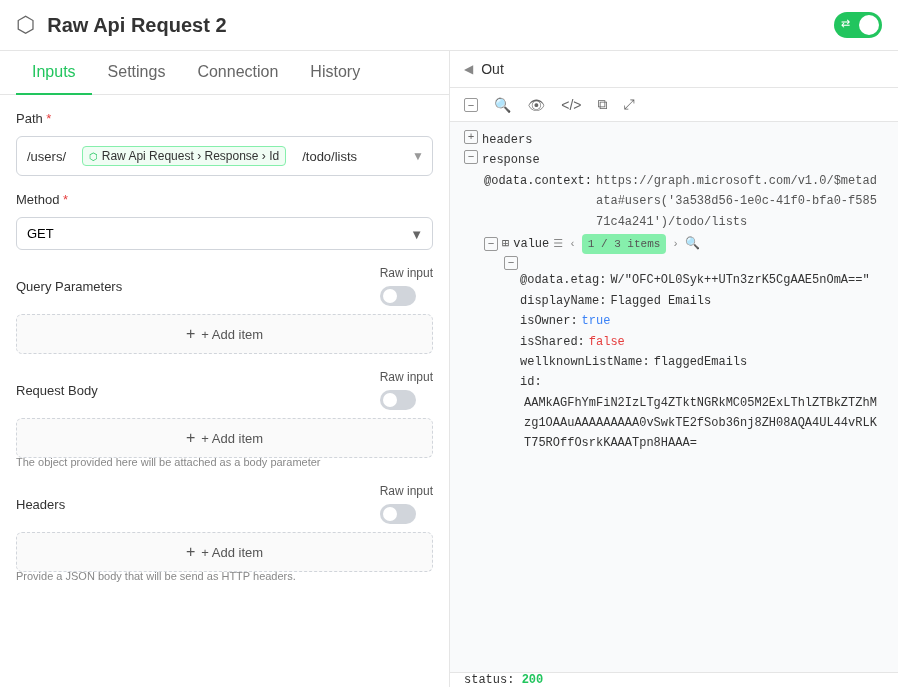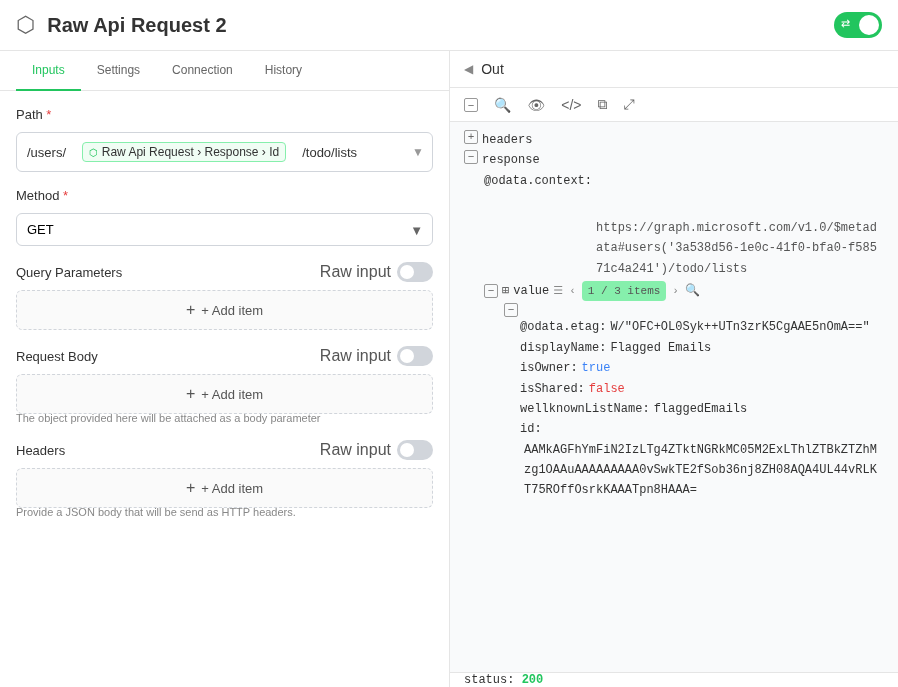--- a/index.html
+++ b/index.html
@@ -16,21 +16,21 @@
       content: ''; position: absolute; right: 3px; top: 3px; width: 20px; height: 20px;
       background: white; border-radius: 50%;
     }
 
     .main-content { display: flex; flex: 1; overflow: hidden; }
 
     
     .left-panel { width: 450px; display: flex; flex-direction: column; border-right: 1px solid #e5e5e5; overflow-y: auto; }
 
     .tabs { display: flex; border-bottom: 1px solid #e5e5e5; padding: 0 16px; }
-    .tab { padding: 12px 16px; cursor: pointer; font-size: 12px; color: #666; border-bottom: 2px solid transparent; margin-bottom: -1px; }
+    .tab { padding: 12px 16px; cursor: pointer; font-size: 16px; color: #666; border-bottom: 2px solid transparent; margin-bottom: -1px; }
     .tab.active { color: #22c55e; border-bottom-color: #22c55e; font-weight: 500; }
 
     .left-content { padding: 16px; display: flex; flex-direction: column; gap: 16px; }
 
     .field-label { font-size: 13px; font-weight: 500; margin-bottom: 6px; }
     .required { color: #e53e3e; }
 
     .path-input-container {
       border: 1px solid #d1d5db; border-radius: 6px; padding: 8px 30px 8px 10px;
       position: relative; display: flex; align-items: center; flex-wrap: wrap; gap: 16px; min-height: 40px;
@@ -50,21 +50,21 @@
     .select-wrapper select {
       width: 100%; padding: 8px 10px; border: 1px solid #d1d5db; border-radius: 6px;
       font-size: 13px; appearance: none; background: white; cursor: pointer;
     }
     .select-chevron {
       position: absolute; right: 10px; top: 50%; transform: translateY(-50%); pointer-events: none; color: #666;
     }
 
     .section-header { display: flex; align-items: center; justify-content: space-between; }
     .section-label { font-size: 13px; font-weight: 400; }
-    .raw-input-label { font-size: 16px; color: #555; display: flex; align-items: center; gap: 6px; }
+    .raw-input-label { font-size: 12px; color: #555; display: flex; align-items: flex-start; gap: 6px; flex-direction: column; }
     .mini-toggle {
       width: 36px; height: 20px; background: #d1d5db; border-radius: 10px; position: relative; cursor: pointer;
     }
     .mini-toggle::after {
       content: ''; position: absolute; left: 3px; top: 3px; width: 14px; height: 14px;
       background: white; border-radius: 50%;
     }
 
     .add-item-btn {
       border: 1px dashed #d1d5db; border-radius: 6px; padding: 10px;
@@ -92,21 +92,21 @@
 
     .json-tree {
       flex: 1; overflow-y: auto; padding: 8px 14px; font-family: 'Courier New', monospace; font-size: 12px;
       line-height: 1.7;
     }
 
     .tree-row { display: flex; align-items: flex-start; }
     .tree-key { color: #333; }
     .tree-colon { color: #333; margin: 0 2px; }
     .tree-value-string { color: #333; }
-    .tree-value-url { color: #555; margin-top: 47px; }
+    .tree-value-url { color: #555; }
     .tree-value-true { color: #3b82f6; font-weight: 500; text-align: center; }
     .tree-value-false { color: #e53e3e; font-weight: 500; }
     .tree-badge {
       background: #86efac; border-radius: 4px; padding: 1px 6px; font-size: 11px;
       color: #555; margin: 0 4px; display: inline-flex; align-items: center; gap: 4px;
     }
     .tree-table-icon { color: #666; }
 
     .minus-box {
       width: 14px; height: 14px; border: 1px solid #999; border-radius: 2px;

